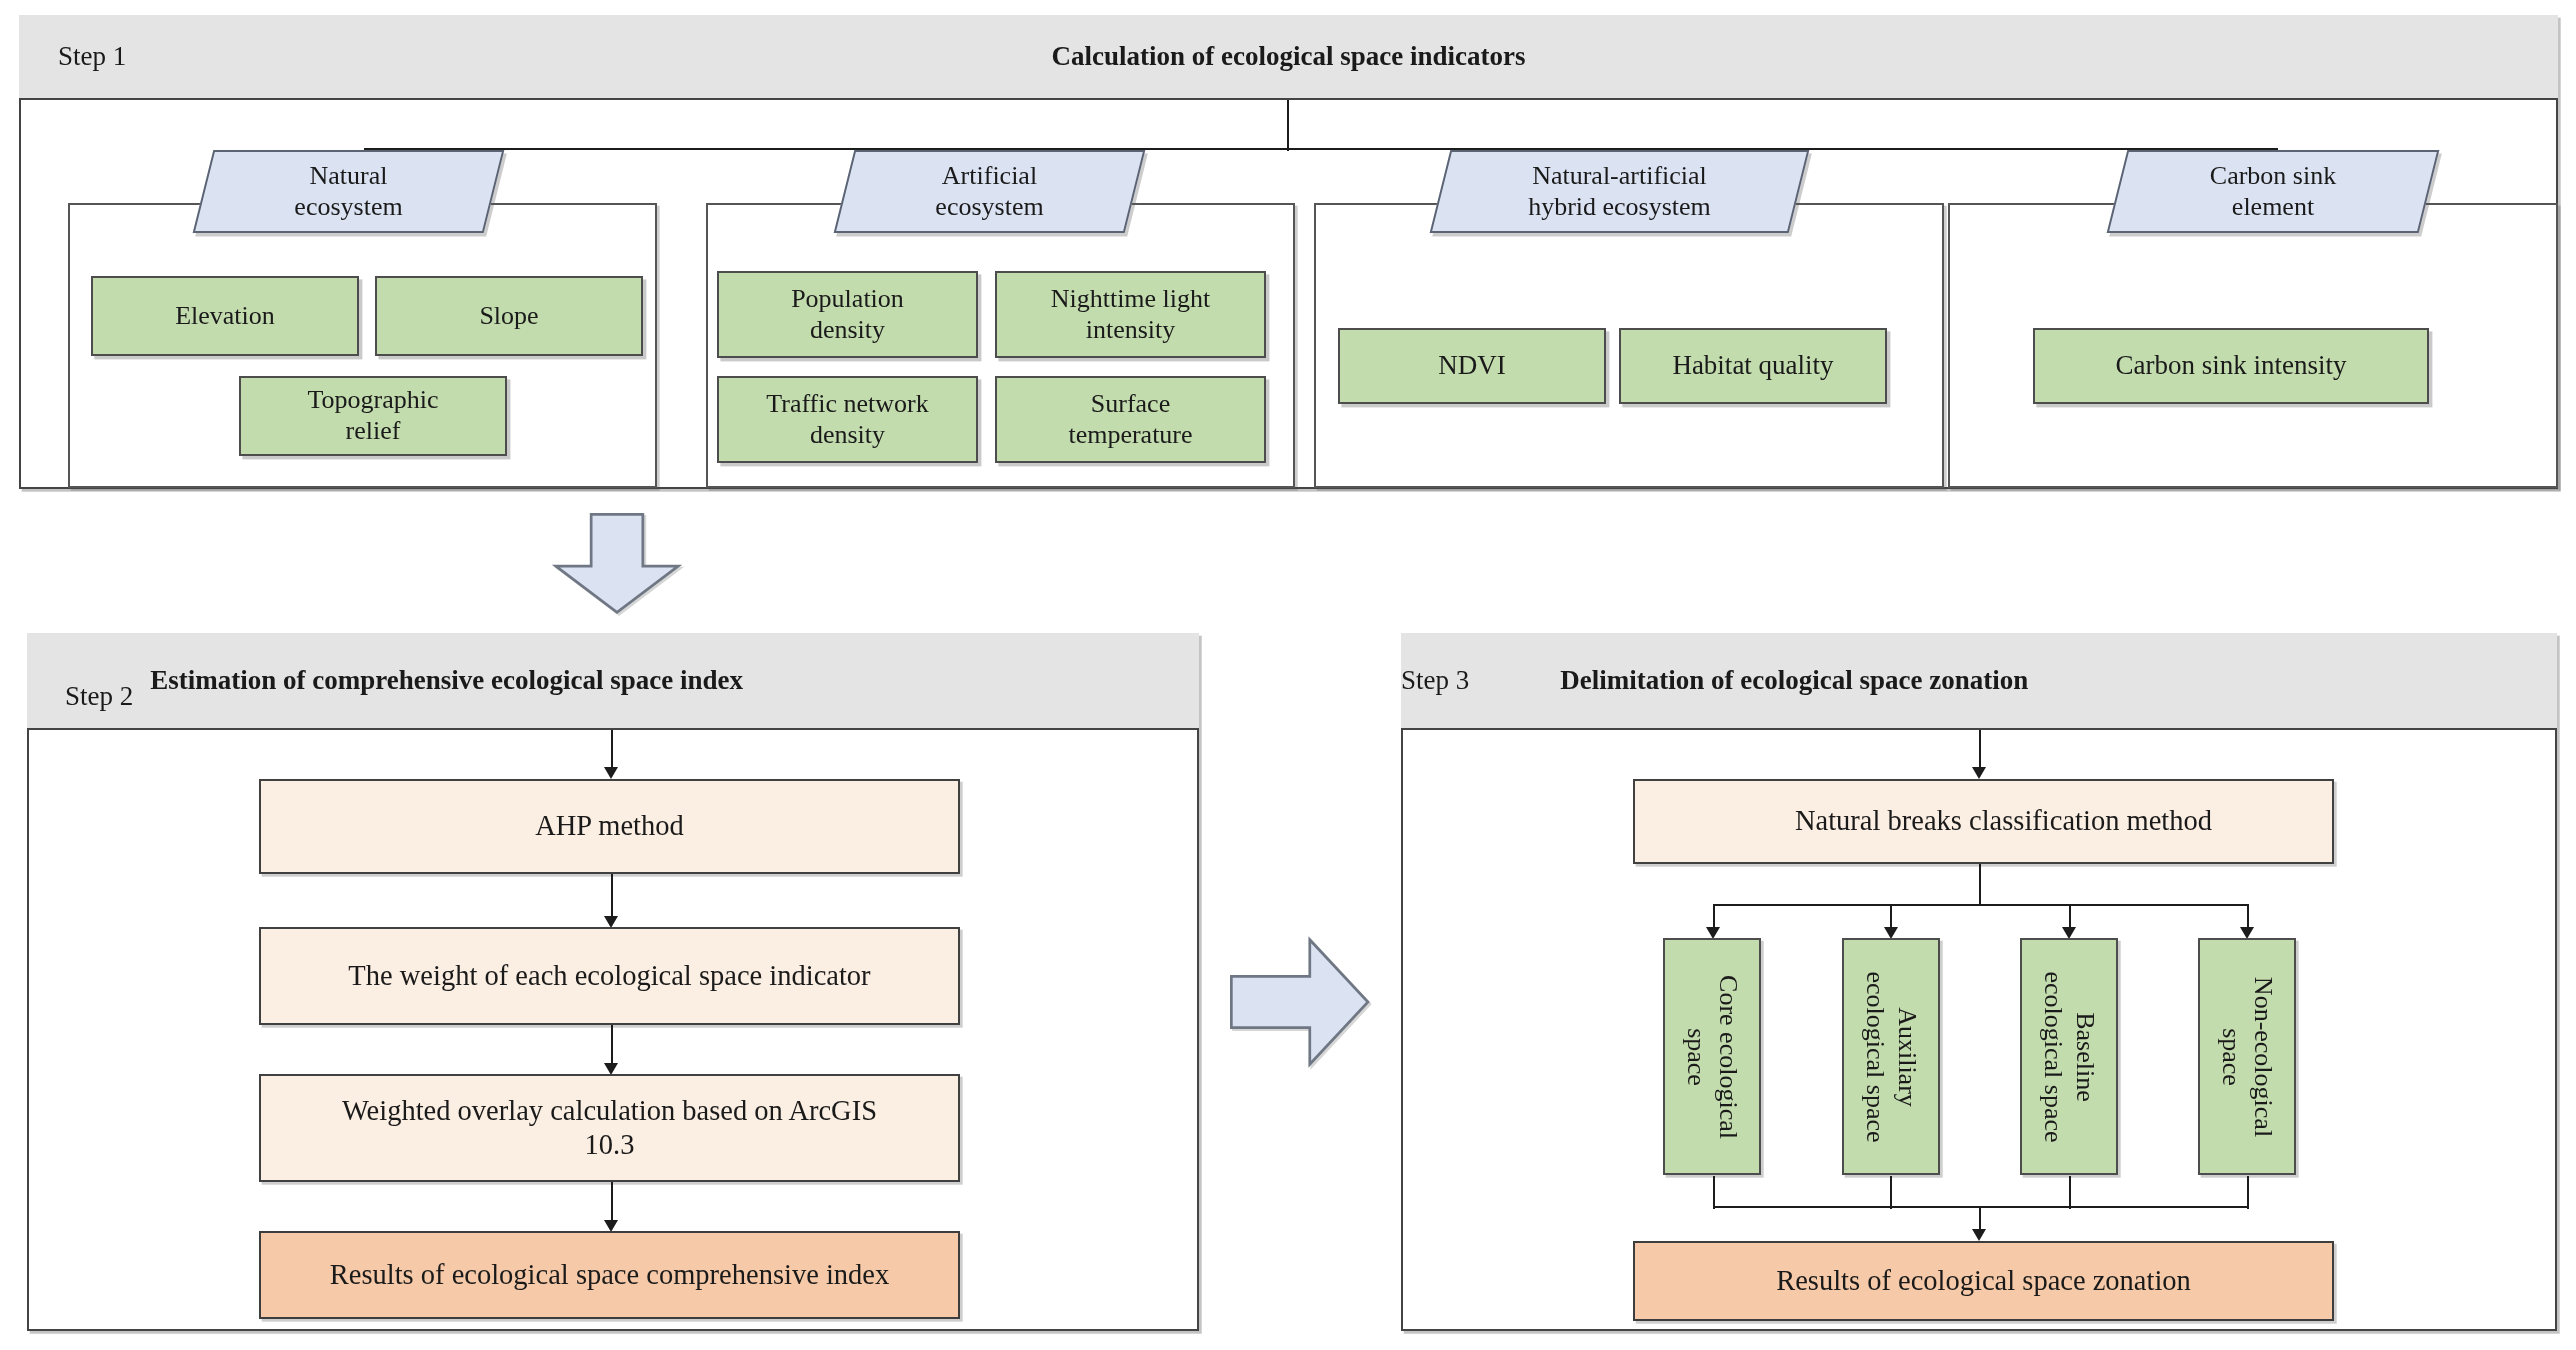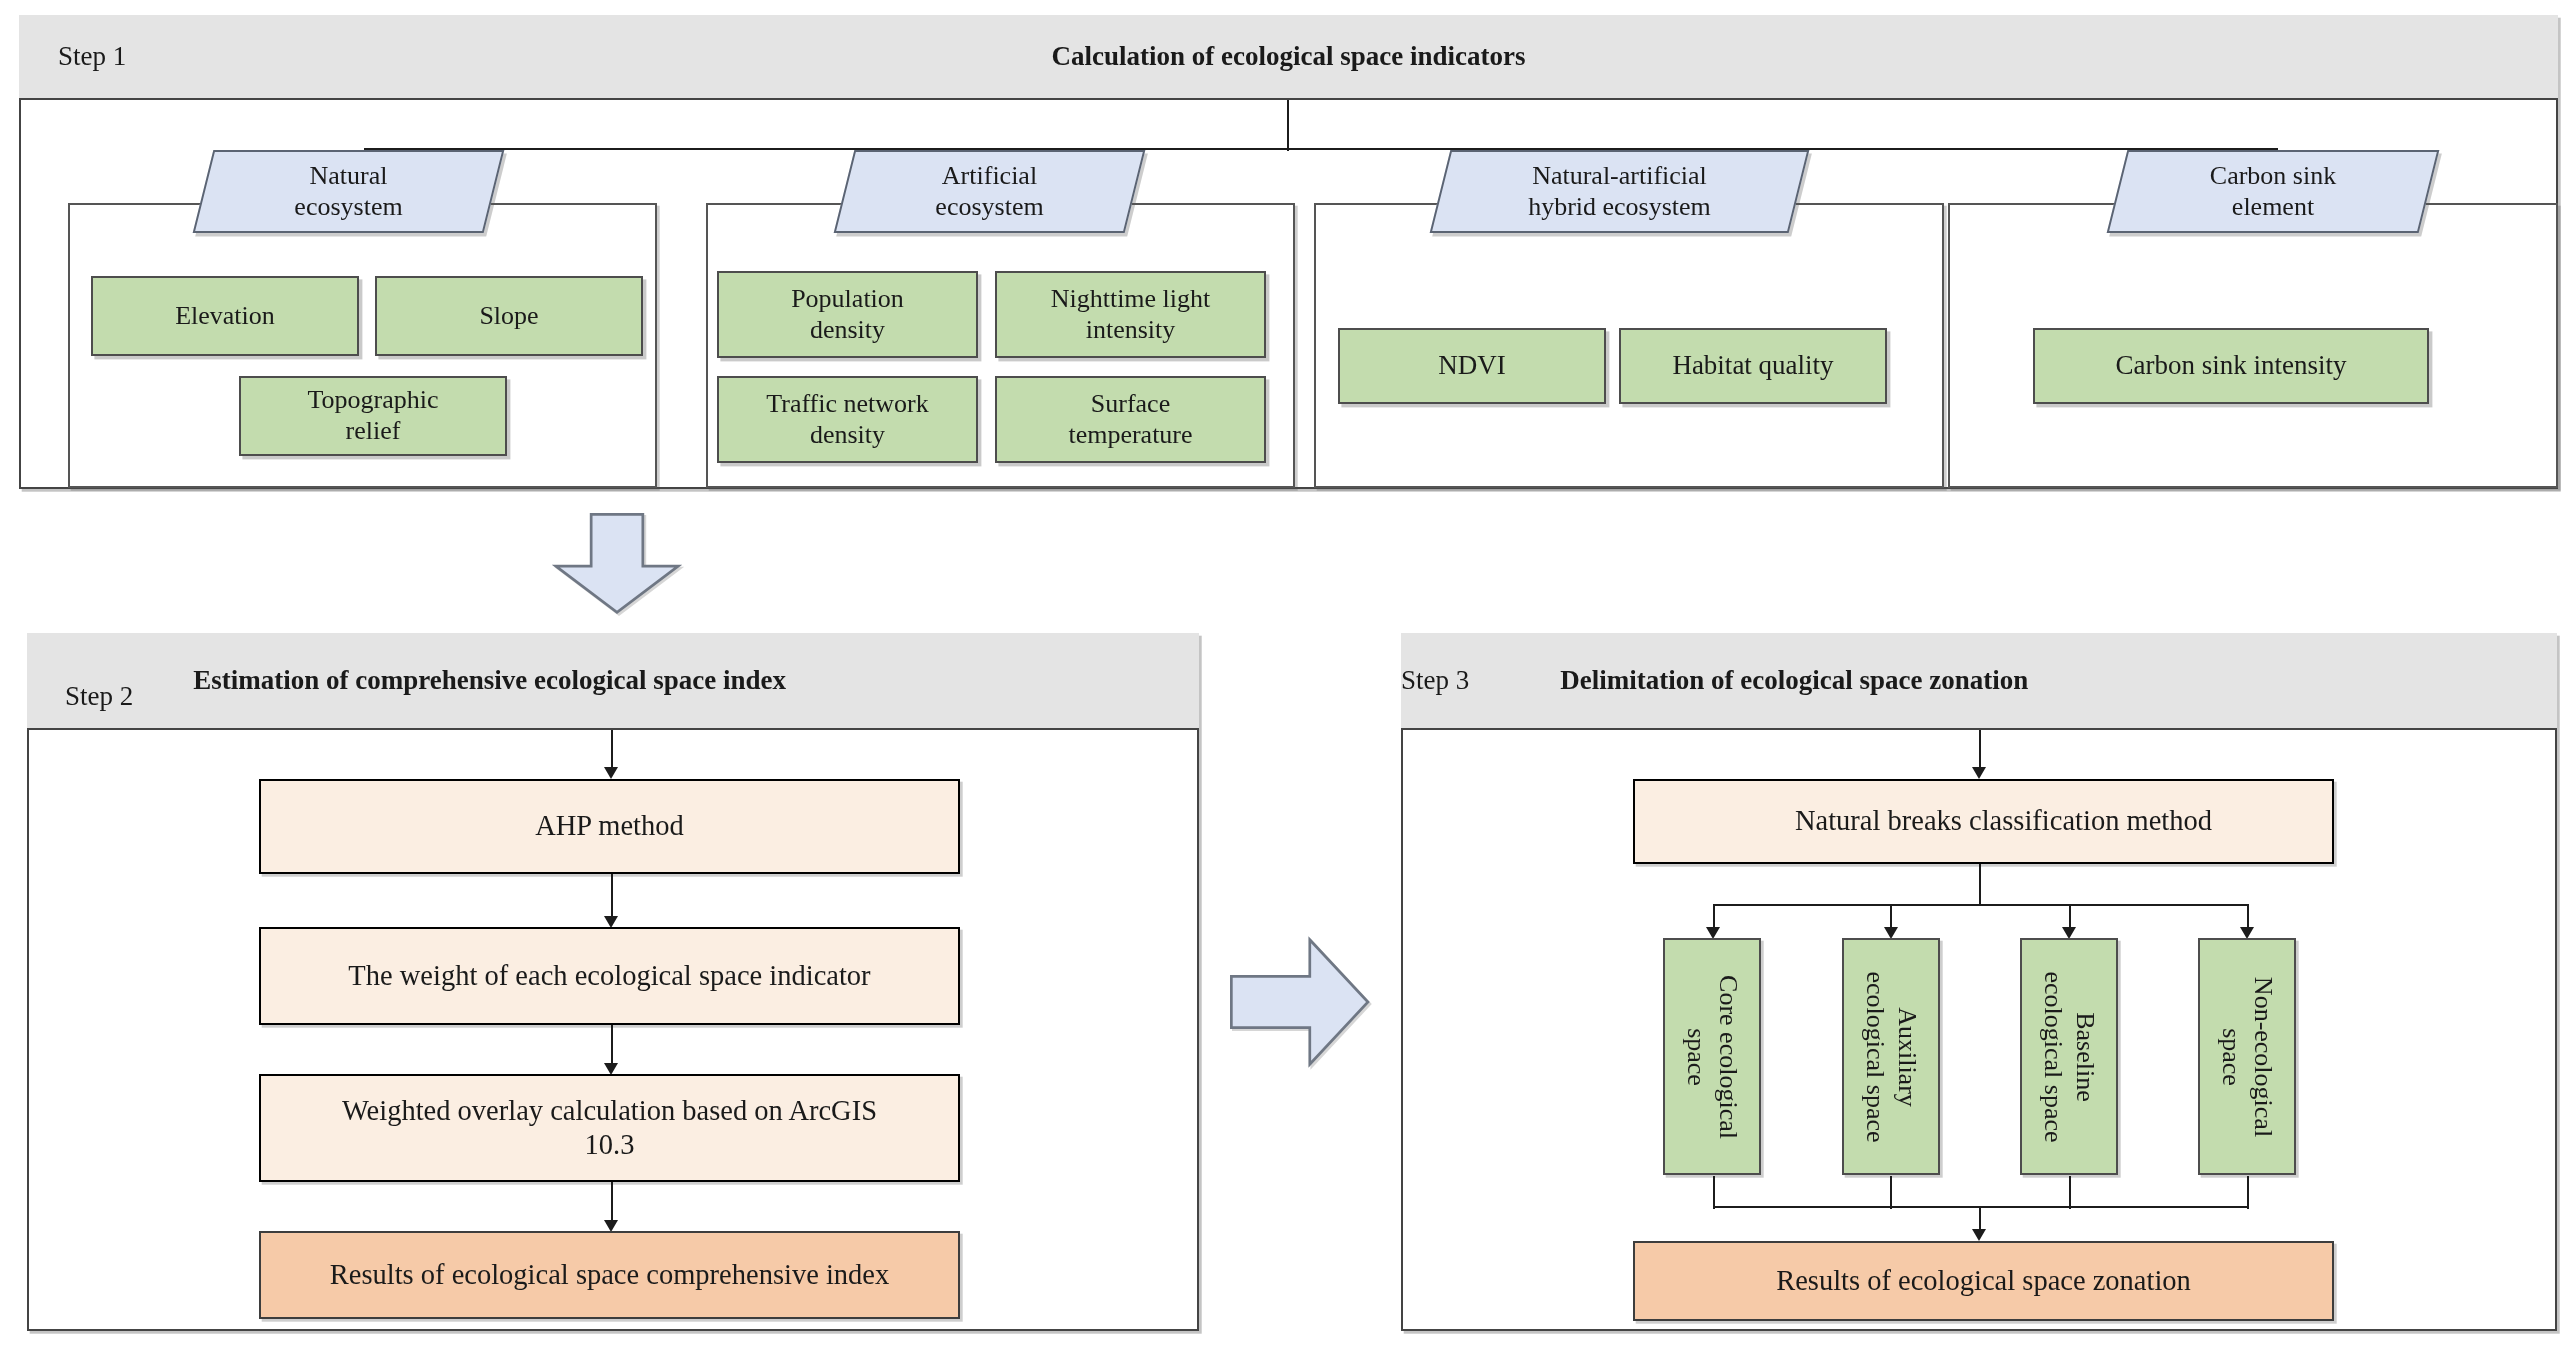--- a/index.html
+++ b/index.html
@@ -76,21 +76,21 @@
     align-items: center;
     justify-content: center;
     text-align: center;
     line-height: 1.18;
     white-space: pre-line;
     box-shadow: 3.4px 3.4px 0 rgba(80,80,80,0.30);
   }
 
   .cream-box {
     background: #fbeee2;
-    border: 2px solid #000000;
+    border: 2px solid #404040;
     display: flex;
     align-items: center;
     justify-content: center;
     text-align: center;
     line-height: 1.2;
     white-space: pre-line;
     box-shadow: 2.7px 2.7px 0 rgba(80,80,80,0.28);
   }
 
   .result-box {
@@ -199,21 +199,21 @@
   <div class="abs ind-box" style="left:2033px; top:328px; width:396px; height:76px; font-size:27px; z-index:5;">Carbon sink intensity</div>
 
   <svg class="abs block-arrow" style="left:549px; top:513px;" width="136" height="102" viewBox="0 0 200 150">
     <polygon points="62,2 138,2 138,78 190,78 100,146 10,78 62,78" fill="#dbe3f3" stroke="#6f7784" stroke-width="4"></polygon>
   </svg>
 
   <div class="abs panel" style="left:27px; top:633px; width:1172px; height:698px;"></div>
 
   <div class="abs step-header" style="left:27px; top:633px; width:1172px; height:97px; font-size:27px;">
     <span class="step-label" style="margin-left:38px;margin-top:32px;">Step 2</span>
-    <span class="step-title" style="margin-left:60px;">Estimation  of comprehensive ecological space index</span>
+    <span class="step-title" style="margin-left:17px;">Estimation  of comprehensive ecological space index</span>
   </div>
 
   <div class="abs vline" style="left:611px; top:730px; height:39px;"></div>
   <div class="abs arrowhead" style="left:604px; top:767px;"></div>
 
   <div class="abs cream-box" style="left:259px; top:779px; width:701px; height:95px; font-size:28.5px;">AHP method</div>
 
   <div class="abs vline" style="left:611px; top:874px; height:46px;"></div>
   <div class="abs arrowhead" style="left:604px; top:916px;"></div>
 

